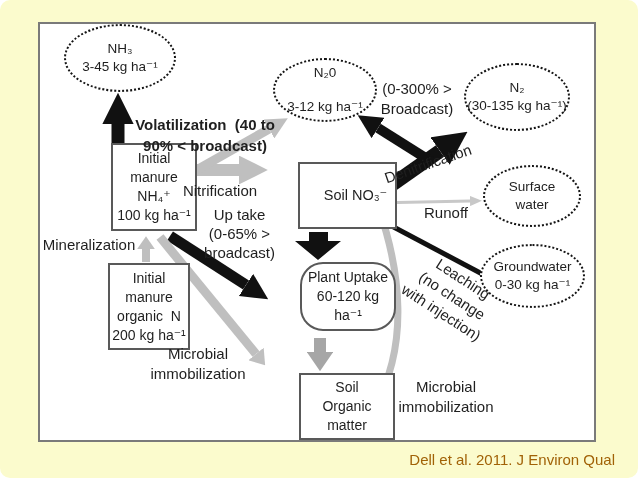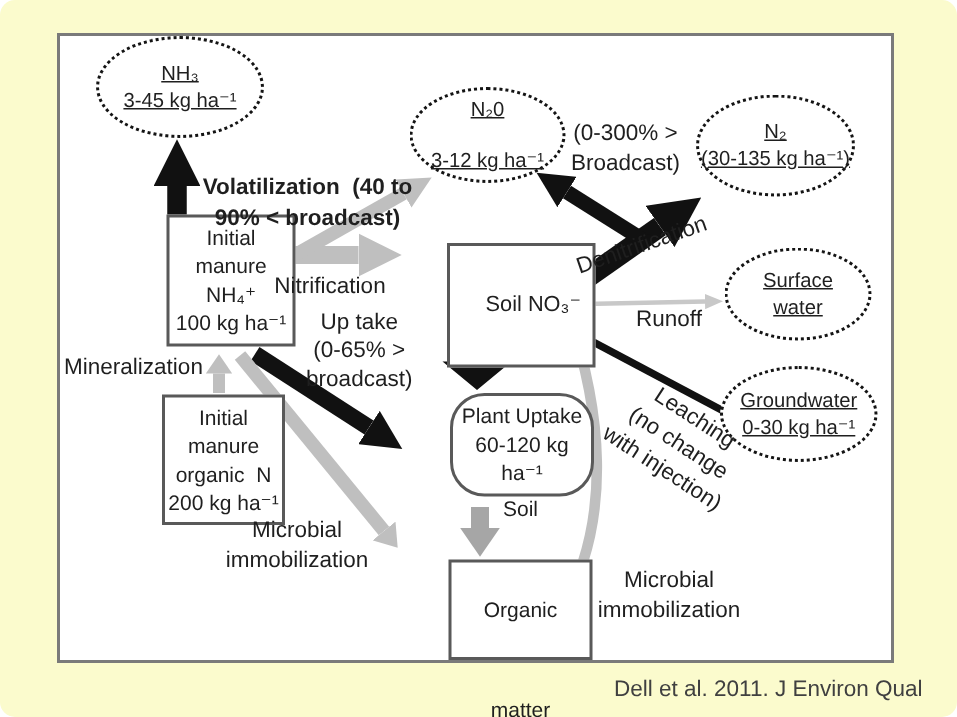--- a/index.html
+++ b/index.html
@@ -14,29 +14,29 @@
   }
   svg.arrows{position:absolute;left:0;top:0;width:638px;height:478px;pointer-events:none;}
   .box{
     position:absolute;background:#fff;border:2px solid #595959;box-sizing:border-box;
     display:flex;flex-direction:column;justify-content:center;align-items:center;
     font-size:14px;line-height:19px;text-align:center;z-index:3;margin-left:27px;
   }
   .ellipse{
     position:absolute;background:#fff;border:2.5px dotted #141414;border-radius:50%;
     box-sizing:border-box;display:flex;flex-direction:column;justify-content:center;align-items:center;
-    font-size:13.5px;line-height:18px;text-align:center;z-index:3;text-decoration:underline;
+    font-size:13.5px;line-height:18px;text-align:center;z-index:3;
   }
   .label{position:absolute;font-size:15px;line-height:20px;text-align:center;z-index:4;}
   .label div,.box div,.ellipse div{white-space:pre;}
   .rot-denit{transform:rotate(-19deg);transform-origin:center;}
   .rot-leach{transform:rotate(33deg);transform-origin:center;}
   .caption{
     position:absolute;left:385px;top:451px;width:230px;text-align:right;
-    font-size:15px;color:#404040;z-index:4;
+    font-size:15px;color:#a16207;z-index:4;
   }
 </style>
 </head>
 <body>
 
 <div class="stage">
 
   <div class="panel"></div>
 
   <svg class="arrows" viewBox="0 0 638 478">
@@ -93,35 +93,35 @@
     <div>Groundwater</div>
     <div>0-30 kg ha⁻¹</div>
   </div>
 
   <div class="box" style="left:84px;top:143px;width:86px;height:88px;">
     <div>Initial</div>
     <div>manure</div>
     <div>NH₄⁺</div>
     <div>100 kg ha⁻¹</div>
   </div>
-  <div class="box" style="left:271px;top:162px;width:99px;height:83px;font-size:14.5px;padding-left:16px;">
+  <div class="box" style="left:271px;top:162px;width:99px;height:67px;font-size:14.5px;padding-left:16px;">
     <div>Soil NO₃⁻</div>
   </div>
   <div class="box" style="left:81px;top:263px;width:82px;height:87px;">
     <div>Initial</div>
     <div>manure</div>
     <div>organic  N</div>
     <div>200 kg ha⁻¹</div>
   </div>
   <div class="box" style="left:273px;top:262px;width:96px;height:69px;border-radius:23px;">
     <div>Plant Uptake</div>
     <div>60-120 kg</div>
     <div>ha⁻¹</div>
   </div>
-  <div class="box" style="left:272px;top:373px;width:96px;height:67px;gap:48px;">
+  <div class="box" style="left:272px;top:373px;width:96px;height:67px;">
     <div>Soil</div>
     <div>Organic</div>
     <div>matter</div>
   </div>
 
   <div class="label" style="left:130px;top:114px;width:150px;line-height:21px;font-weight:bold;">
     <div>Volatilization  (40 to</div>
     <div>90% &lt; broadcast)</div>
   </div>
   <div class="label" style="left:377px;top:79px;width:80px;">

